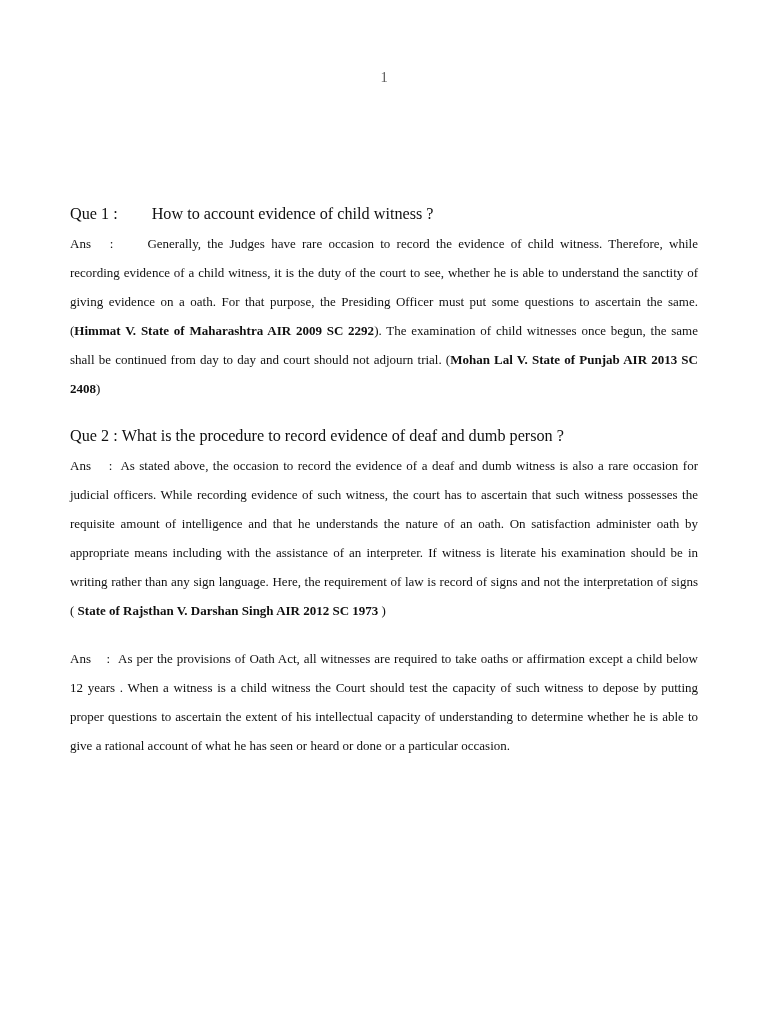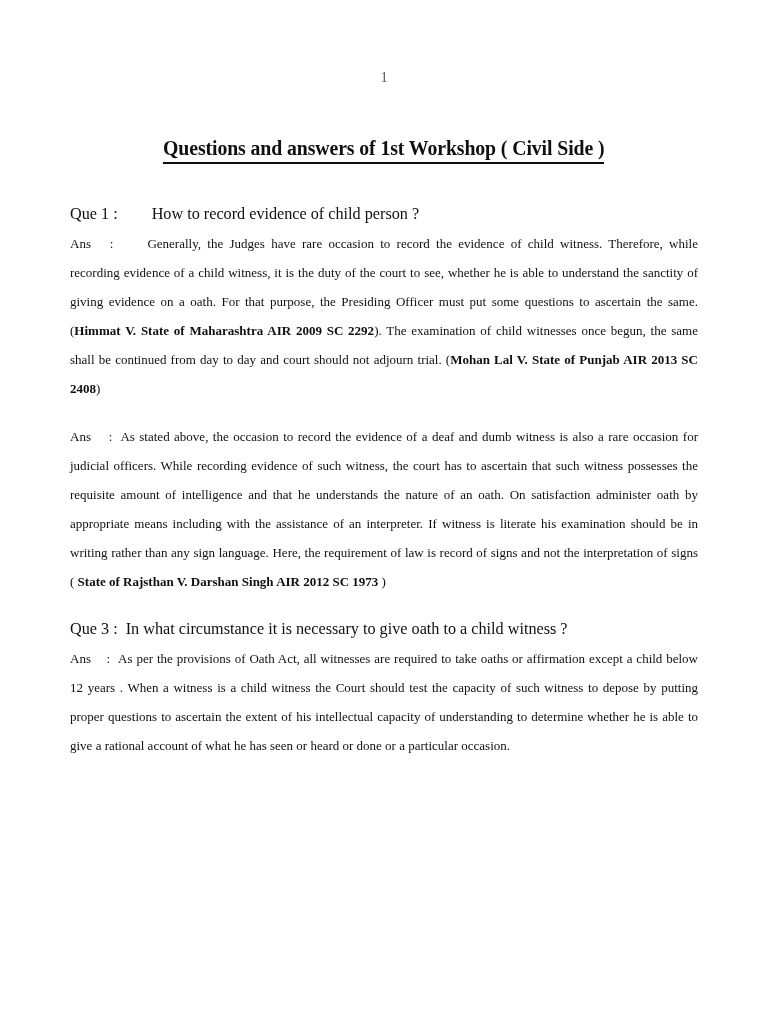--- a/index.html
+++ b/index.html
@@ -98,44 +98,41 @@
   }
   .para.nojustify-last::after { display: none; }
 </style>
 </head>
 <body>
 
 <div class="page">
 
   <div class="page-number">1</div>
 
-  <div class="doc-title">
-    <span class="ttl-inner">Questions and answers of 1st Workshop ( Civil Side  )</span>
-  </div>
 
   <div class="body-col">
 
     <div class="qa-block">
       <p class="line">
-        <span class="lbl">Que 1 :</span><span class="gap-lg"></span><span>How to record evidence of child person ?</span>
+        <span class="lbl">Que 1 :</span><span class="gap-lg"></span><span>How to account evidence of child witness ?</span>
       </p>
       <p class="para nojustify-last">
         <span class="lbl">Ans   :</span><span class="gap-lg"></span><span>Generally, the Judges have rare occasion to record the evidence of child witness. Therefore, while recording evidence of a child witness, it is the duty of the court to see, whether he is  able to understand the sanctity of giving evidence on a oath. For that purpose, the Presiding Officer  must put some questions to ascertain the same.  (</span><b class="cite">Himmat V. State  of Maharashtra AIR 2009 SC 2292</b><span>). The examination of child witnesses once begun, the  same shall be continued from day to day and court should not adjourn trial.  (</span><b class="cite">Mohan Lal V. State of Punjab AIR 2013 SC 2408</b><span>)</span>
       </p>
     </div>
 
     <div class="qa-block">
+      <p class="line">
+        <span class="lbl">Que 2 :</span><span class="gap-sm"></span><span>What is the procedure to record evidence of deaf  and dumb person ?</span>
+      </p>
       <p class="para nojustify-last">
         <span class="lbl">Ans    :</span><span class="gap-md"></span><span>As stated above, the occasion to record the evidence of a deaf and dumb witness is also a rare occasion for judicial officers. While recording evidence of such witness, the  court has to ascertain that such witness possesses the requisite amount of intelligence and that he understands the nature of an oath. On satisfaction administer oath by appropriate means   including   with the assistance of an interpreter. If witness is literate his examination should be in writing rather than any sign language. Here, the requirement of law is record of signs and not the interpretation of signs ( </span><b class="cite">State of Rajsthan V. Darshan Singh AIR 2012 SC 1973</b><span> )</span>
       </p>
     </div>
 
     <div class="qa-block">
-      <p class="line">
-        <span class="lbl">Que 3 :</span><span class="gap-md"></span><span>In what circumstance it is necessary to give oath to a child witness ?</span>
-      </p>
       <p class="para nojustify-last">
         <span class="lbl">Ans    :</span><span class="gap-md"></span><span>As per the provisions of Oath Act, all witnesses  are required to  take oaths or affirmation except a child below 12 years . When a witness is a child witness the Court should test the capacity of such witness to depose by putting proper questions to ascertain the extent of his intellectual capacity of understanding to determine whether he is able to give a rational account of what he has seen or heard or done or a particular occasion.</span>
       </p>
     </div>
 
   </div>
 </div>
 
 </body></html>

